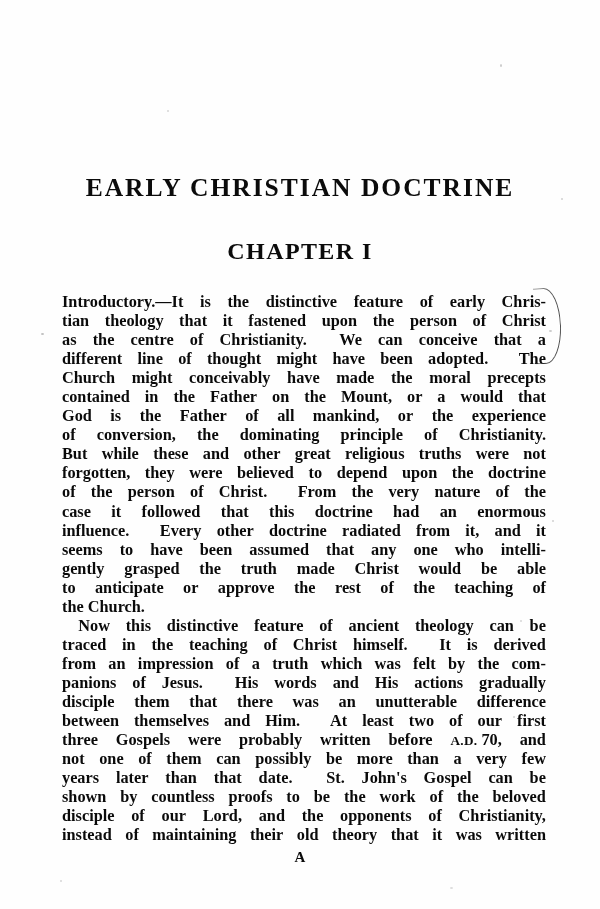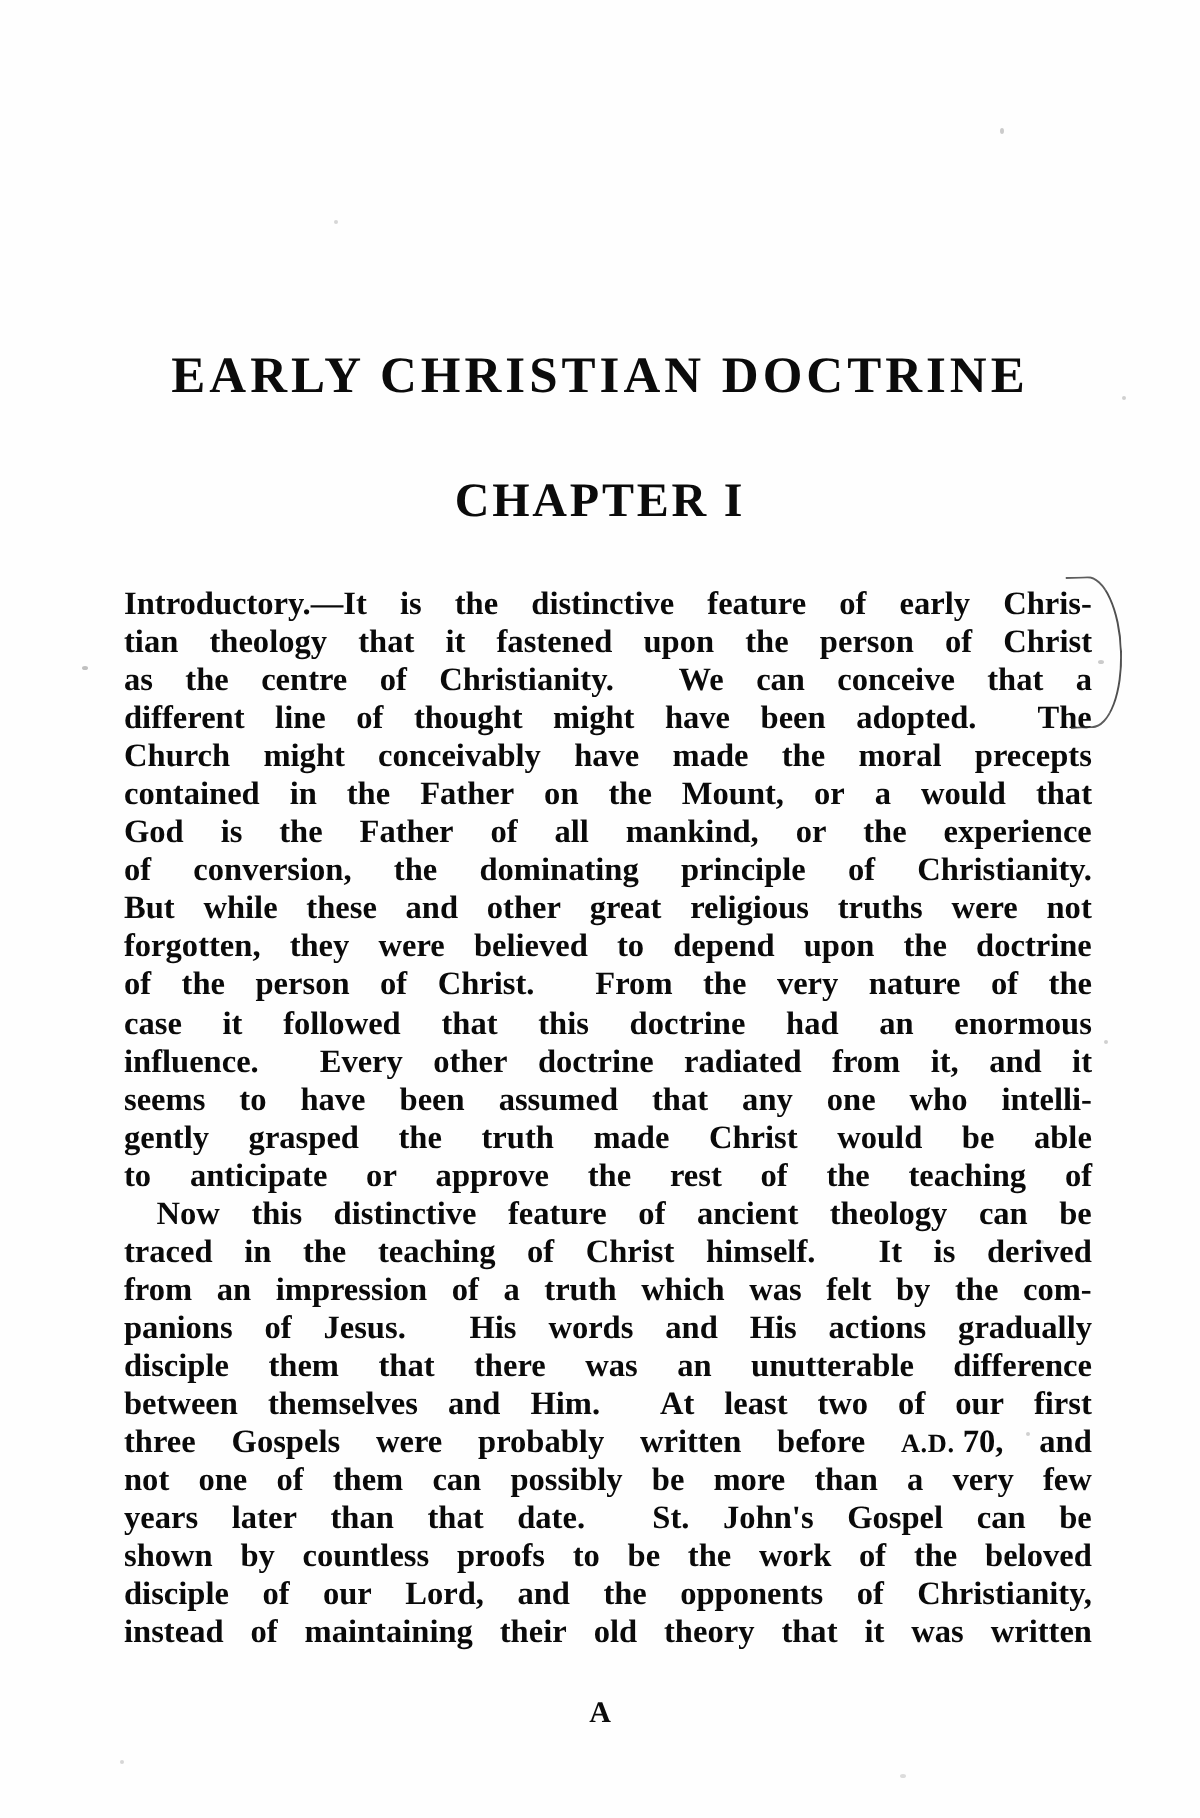--- a/index.html
+++ b/index.html
@@ -328,20 +328,21 @@
         <span>anticipate</span>
         <span>or</span>
         <span>approve</span>
         <span>the</span>
         <span>rest</span>
         <span>of</span>
         <span>the</span>
         <span>teaching</span>
         <span>of</span>
       </div>
+      <div class="text-line last">the Church.</div>
       <div class="text-line just">
         <span> Now</span>
         <span>this</span>
         <span>distinctive</span>
         <span>feature</span>
         <span>of</span>
         <span>ancient</span>
         <span>theology</span>
         <span>can</span>
         <span>be</span>

